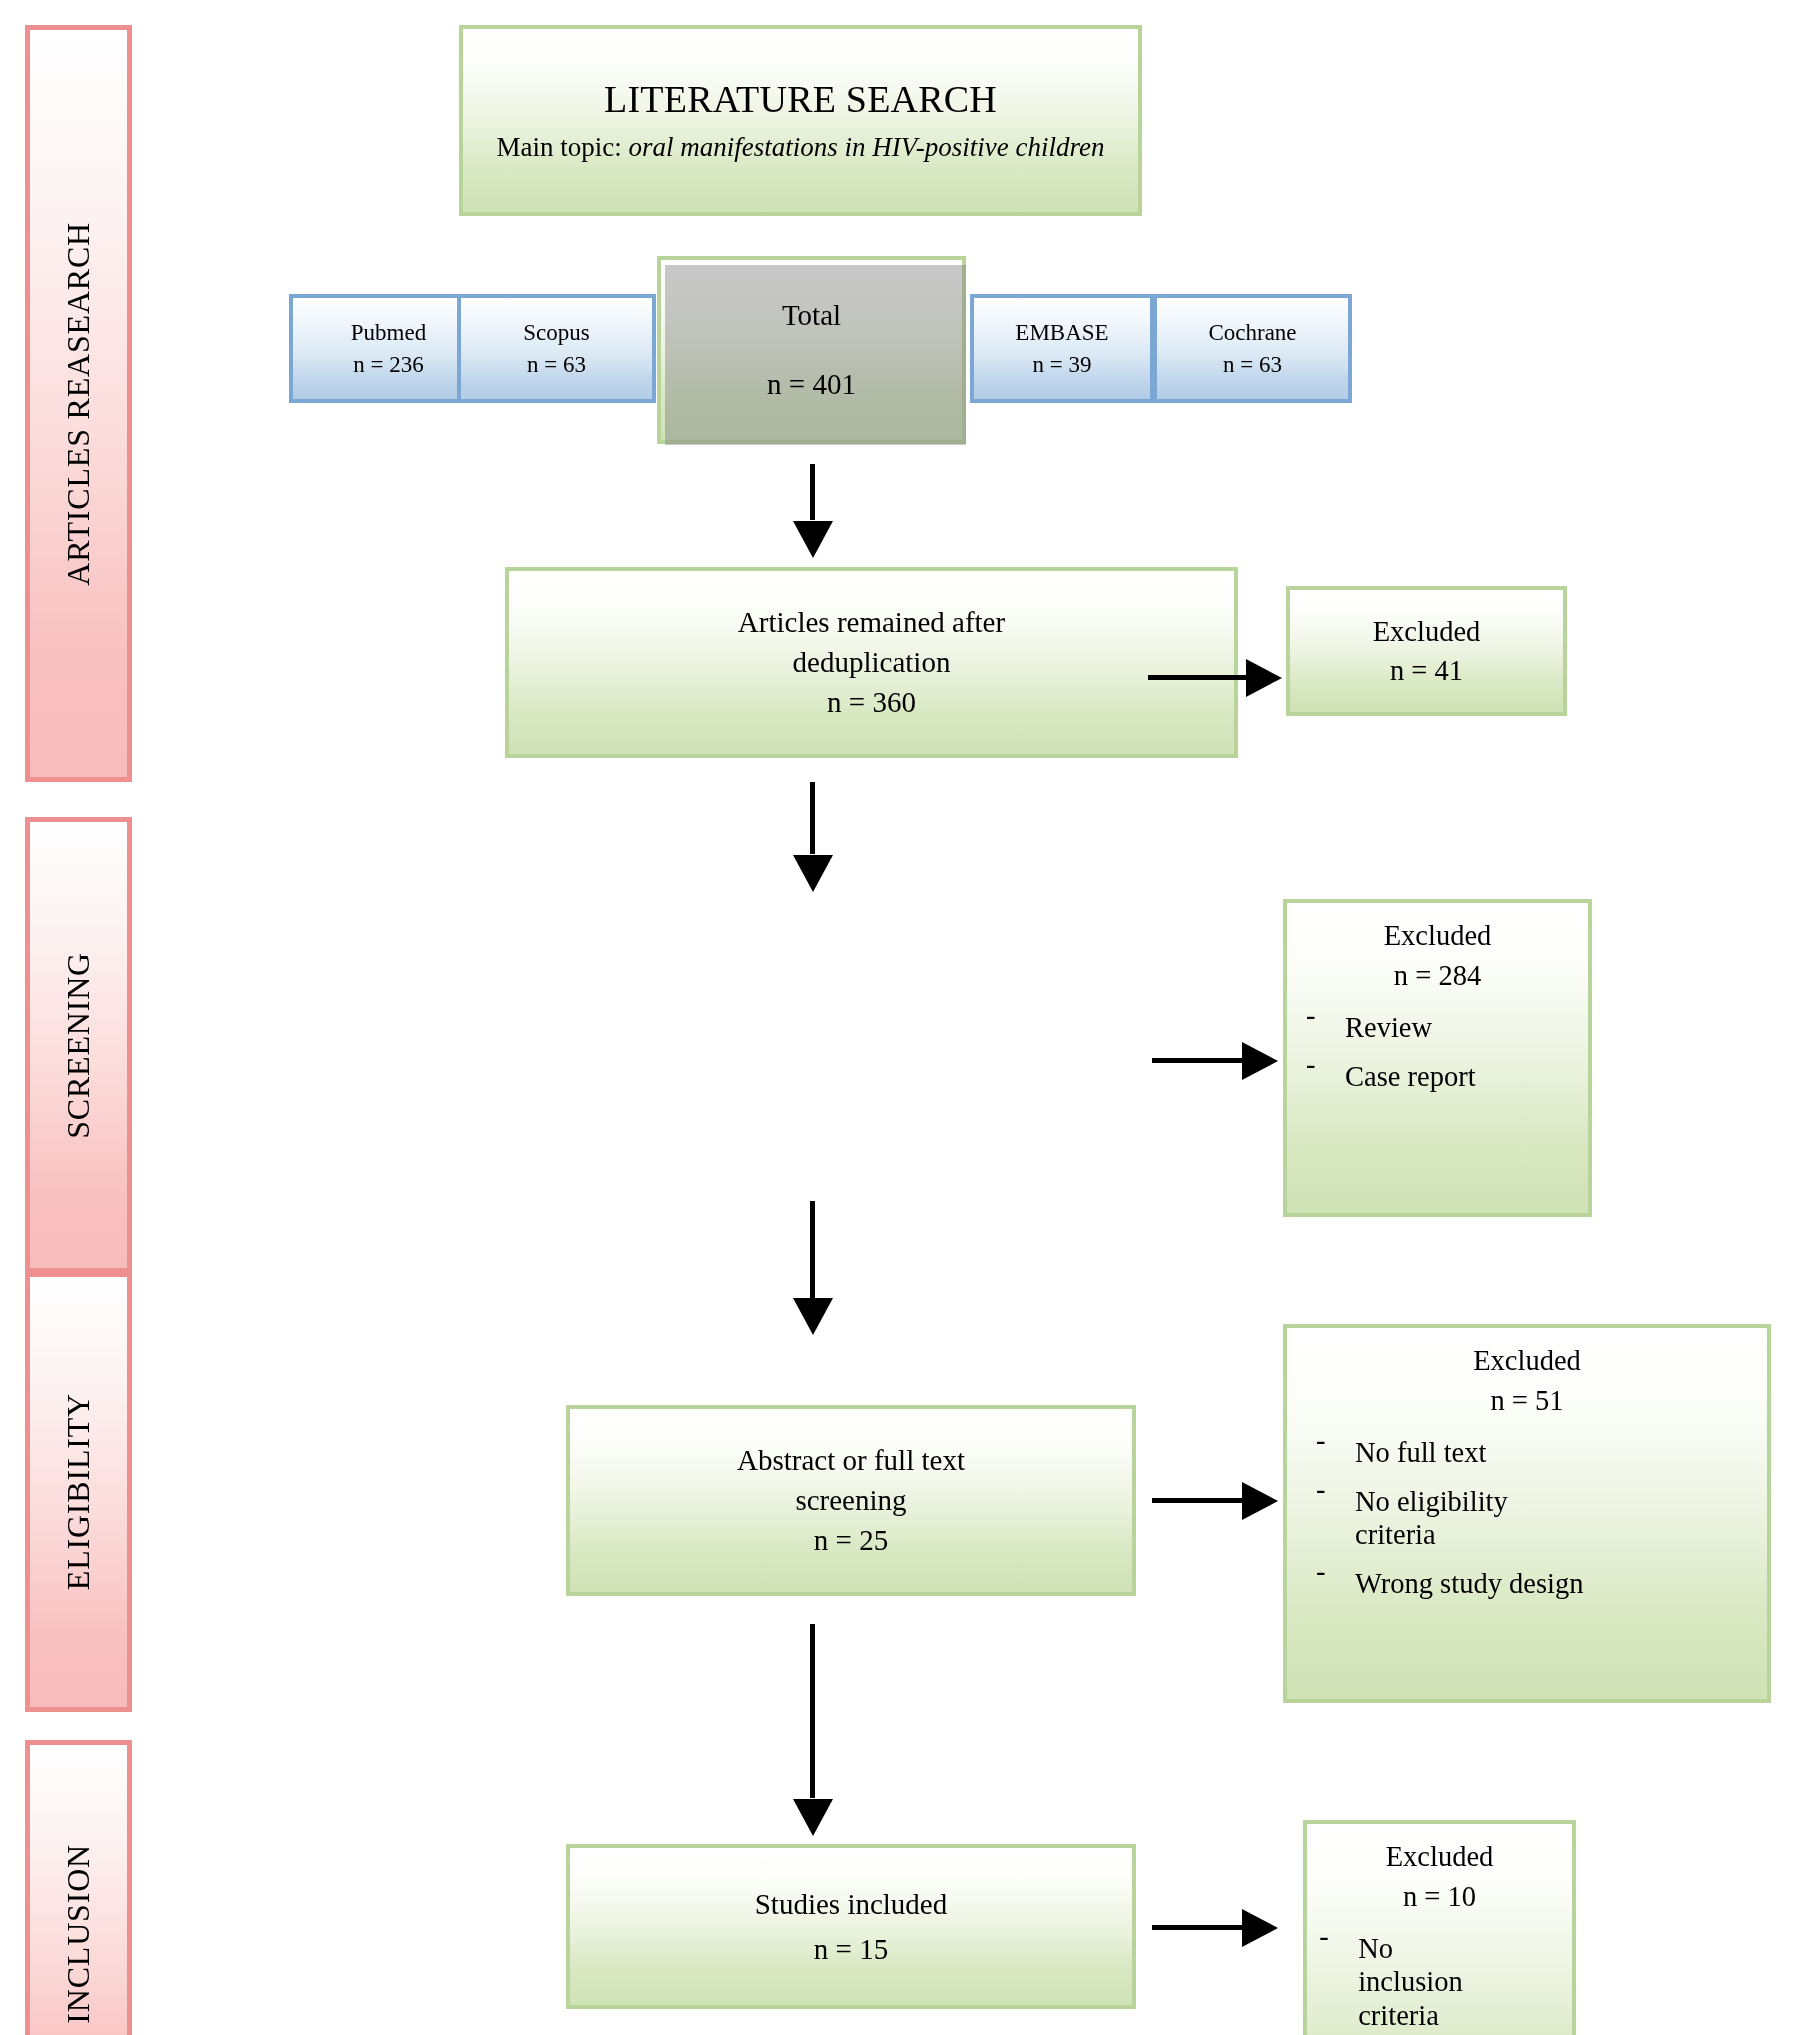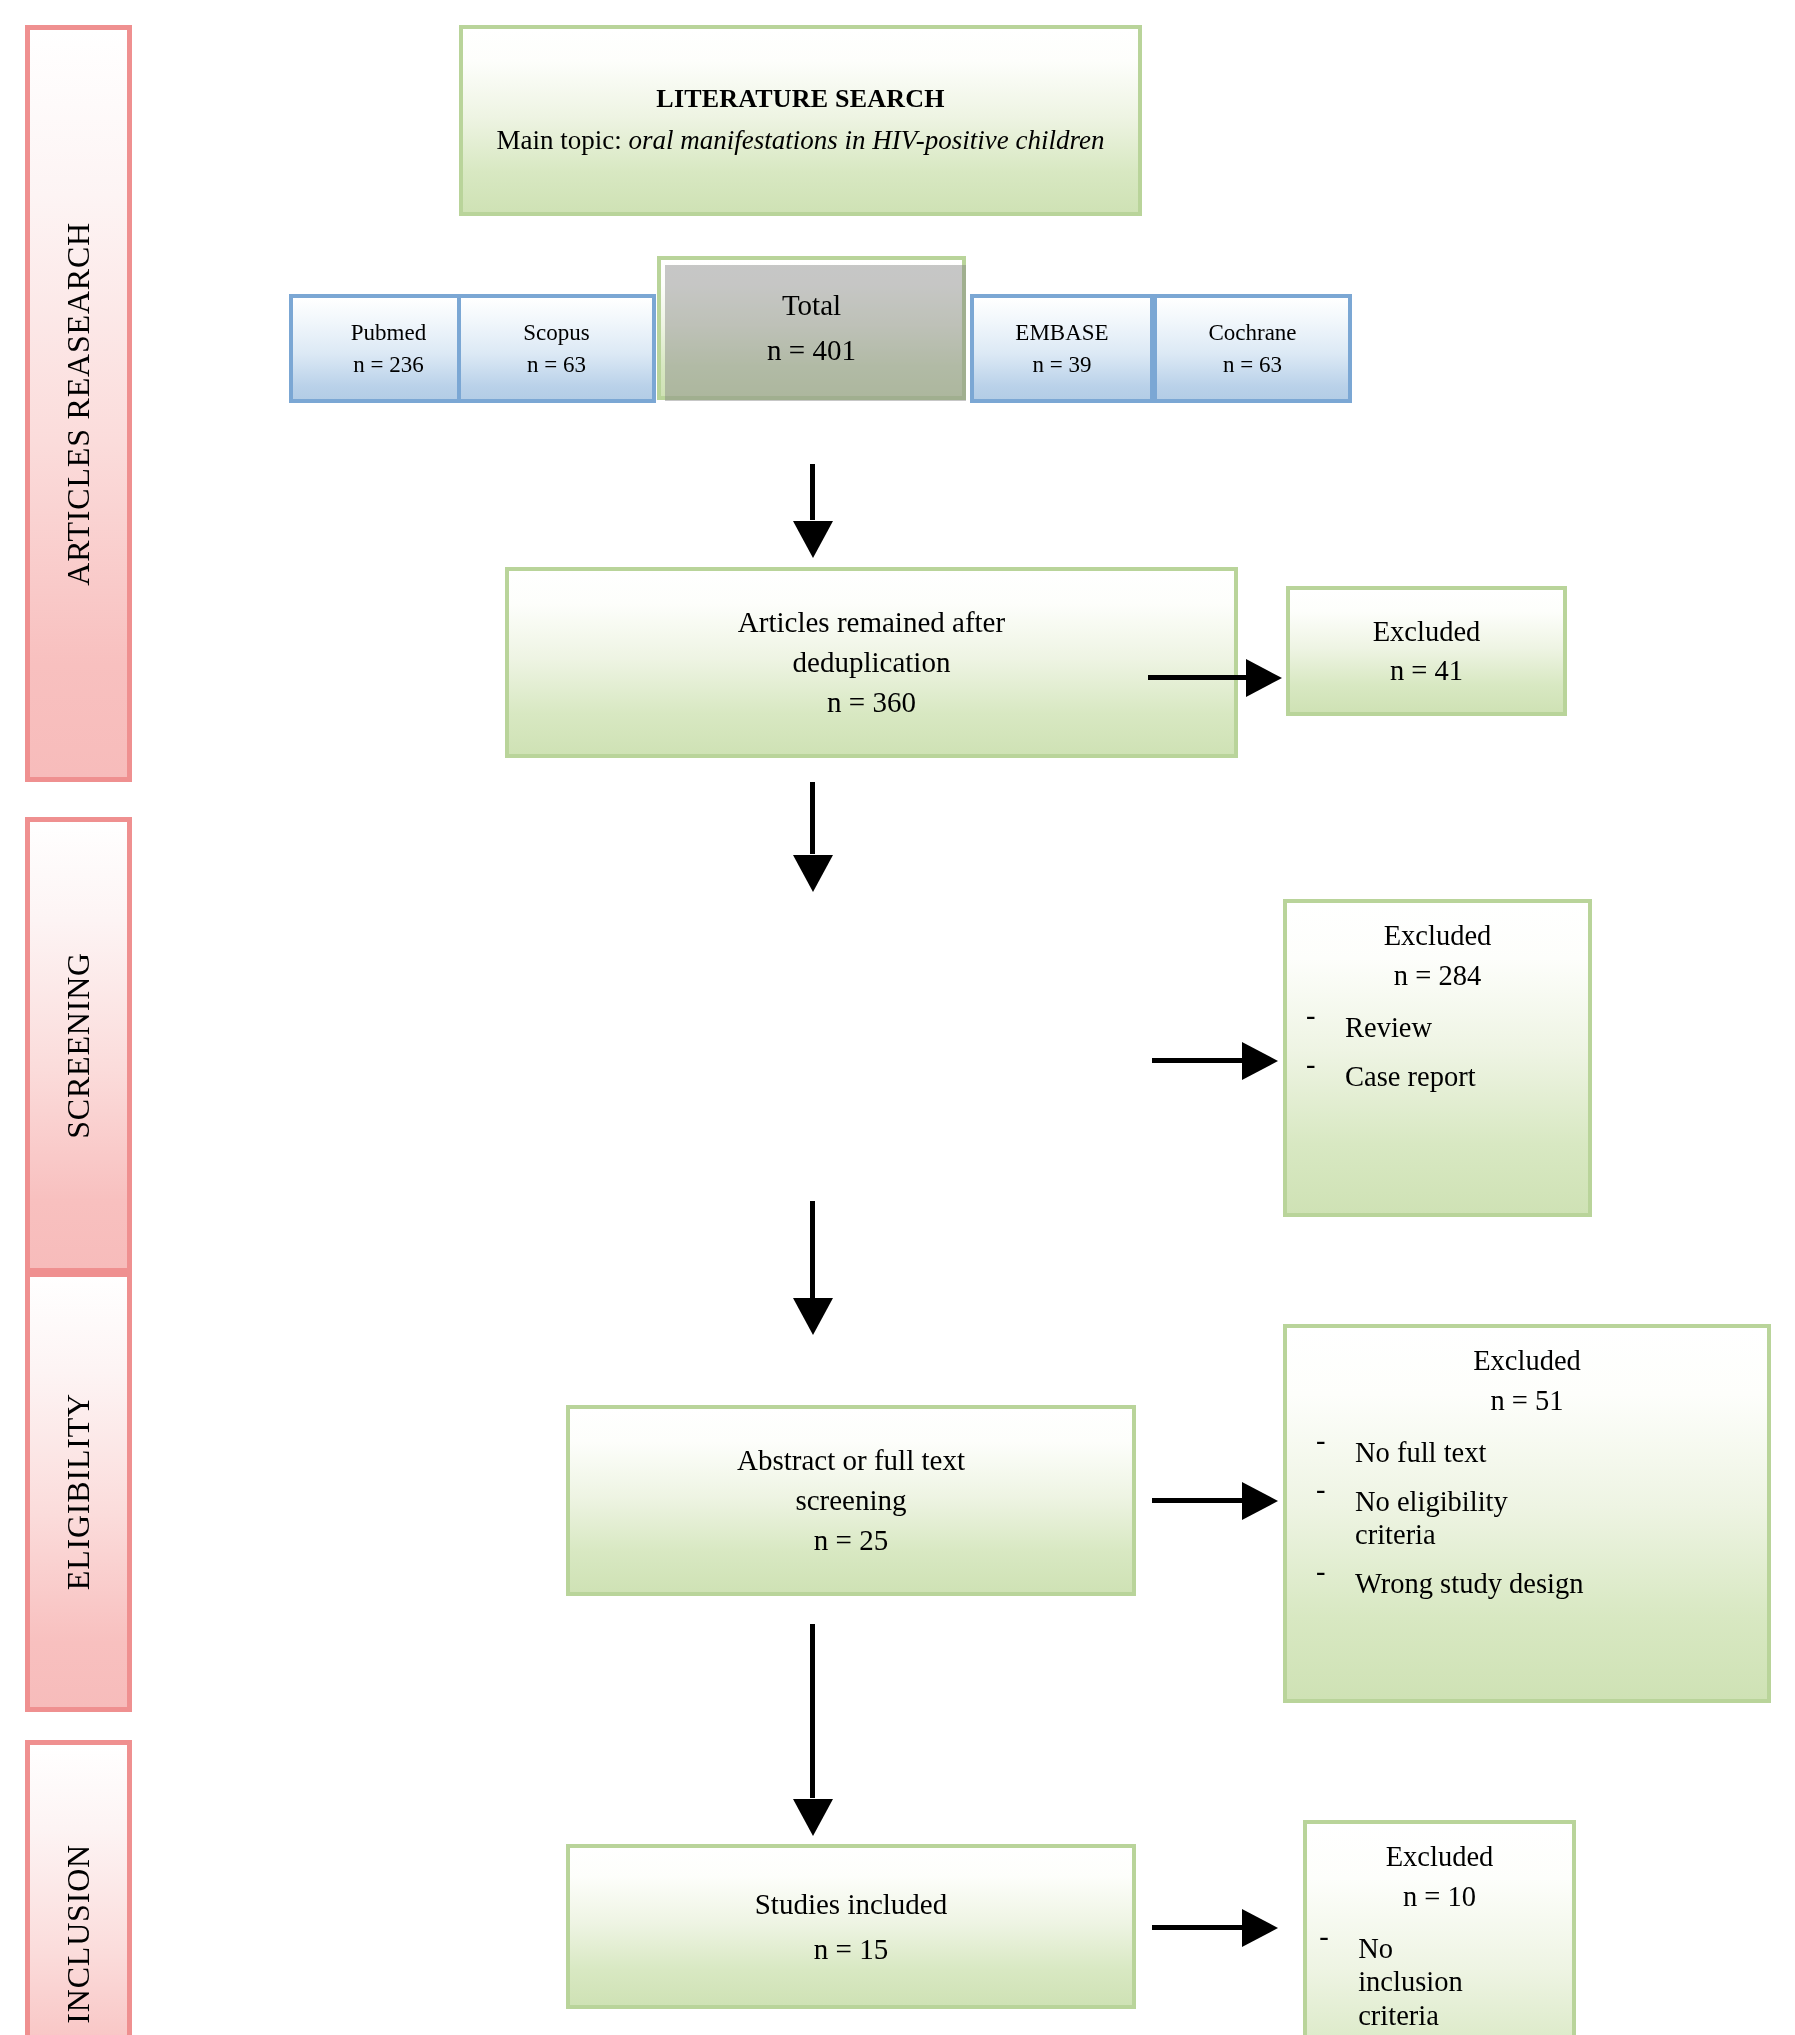--- a/index.html
+++ b/index.html
@@ -48,21 +48,21 @@
   .stage .vtext{
     writing-mode:vertical-rl;
     transform:rotate(180deg);
     font-size:32px;
     letter-spacing:0.8px;
     white-space:nowrap;
     font-family:"Liberation Serif","DejaVu Serif",serif;
   }
 
   
-  .t-title{font-size:26px;font-weight:bold;letter-spacing:0.2px;}
+  .t-title{font-size:38px;font-weight:normal;letter-spacing:0.2px;}
   .t-sub{font-size:27px;}
   .t-sub .ital{font-style:italic;}
   .t-main{font-size:29px;}
   .t-db{font-size:23px;}
   .t-total{font-size:29px;}
   .t-ex{font-size:28.5px;}
   .u{ text-underline-offset:.10em; text-decoration-thickness:.065em;}
   .line{display:block;}
   .gap{height:10.6px;}
   .gap-s{height:5.7px;}
@@ -141,21 +141,21 @@
     <div class="gap-s"></div>
     <span class="t-db line">n = 39</span>
   </div>
 
   <div class="box blue" style="left:1153px;top:294px;width:199px;height:109px;">
     <span class="t-db line">Cochrane</span>
     <div class="gap-s"></div>
     <span class="t-db line">n = 63</span>
   </div>
 
-  <div class="box green" style="left:657px;top:256px;width:309px;height:144px;z-index:3;">
+  <div class="box green" style="left:657px;top:256px;width:309px;height:188px;z-index:3;gap:12px;">
     <span class="t-total line">Total</span>
     <div class="gap"></div>
     <span class="t-total line">n = 401</span>
   </div>
 
   <div class="arrow-v" style="left:792px;top:464px;width:41px;height:94px;">
     <div class="stem" style="height:56px;"></div>
     <div class="head"></div>
   </div>
 

